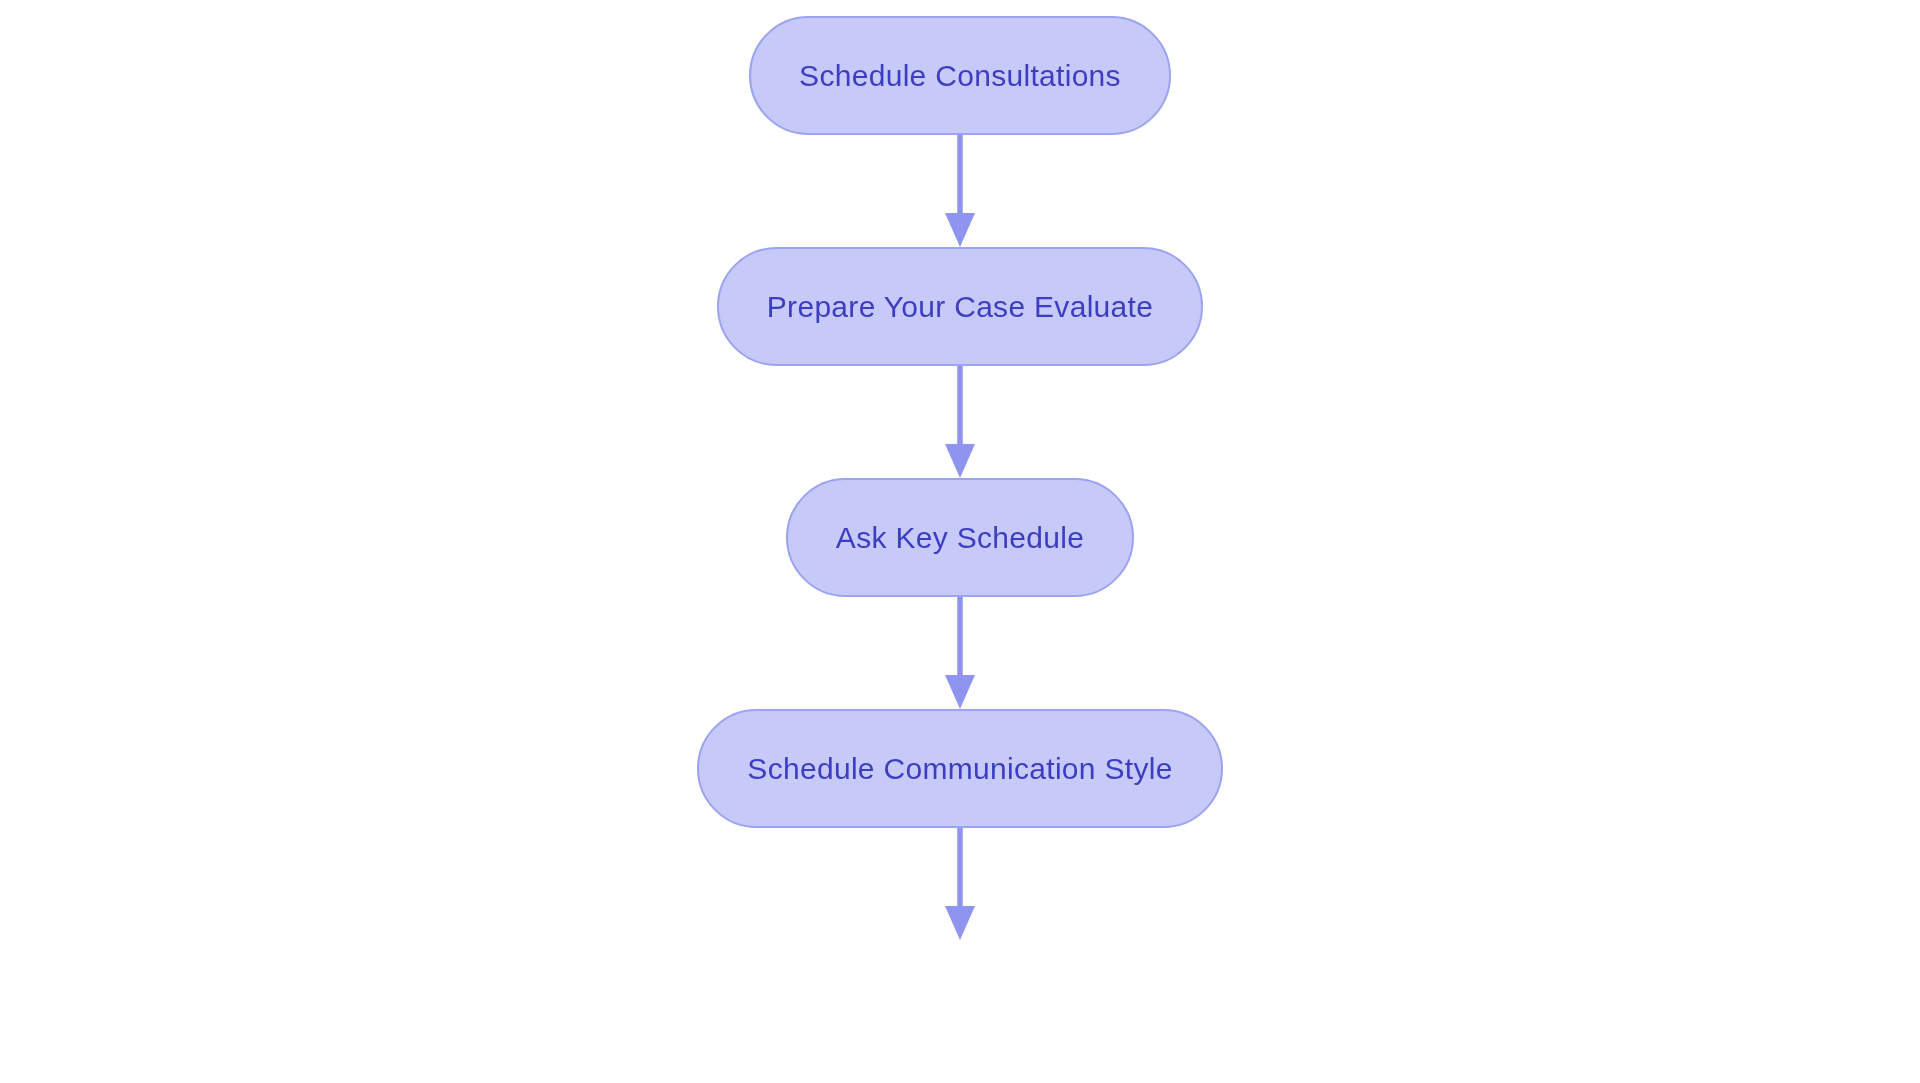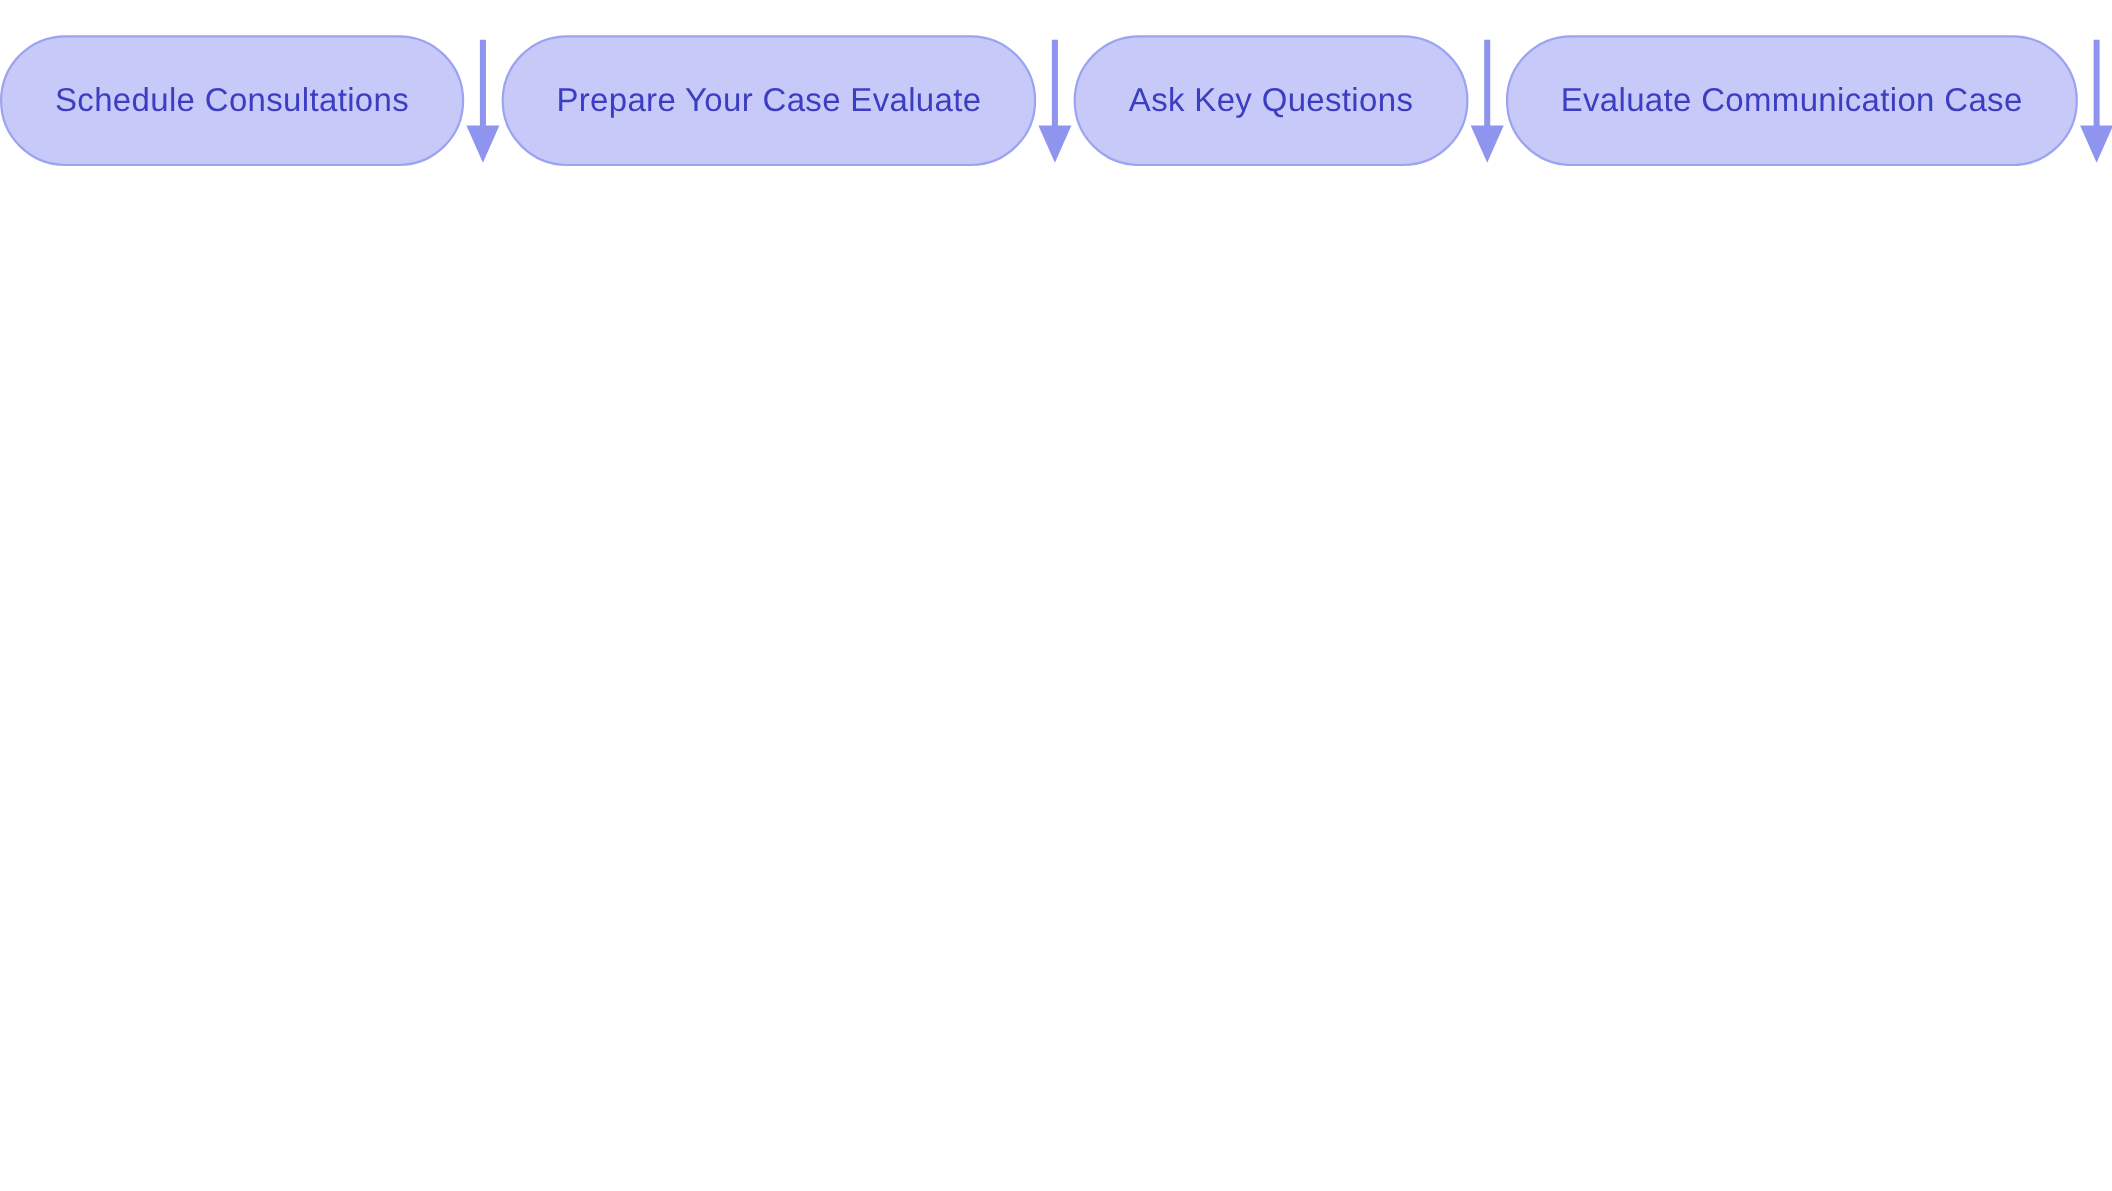--- a/index.html
+++ b/index.html
@@ -21,23 +21,23 @@
     position: relative;
     width: 1920px;
     height: 1083px;
     background: var(--bg);
   }
   .flow {
     position: absolute;
     left: 0;
     top: 0;
     width: 100%;
-    padding-top: 32px;
+    padding-top: 16px;
     display: flex;
-    flex-direction: row;
+    flex-direction: column;
     align-items: center;
   }
   .node {
     height: 119px;
     padding: 0 48px;
     min-width: 340px;
     border: 2px solid var(--node-border);
     border-radius: 60px;
     background: var(--node-fill);
     display: flex;
@@ -88,32 +88,32 @@
     </div>
 
     <div class="arrow">
       <svg viewBox="0 0 34 112" xmlns="http://www.w3.org/2000/svg" aria-hidden="true">
         <line x1="17" y1="0" x2="17" y2="80" stroke="currentColor" stroke-width="5.5"></line>
         <polygon points="2,78 32,78 17,112" fill="currentColor"></polygon>
       </svg>
     </div>
 
     <div class="node">
-      <span class="node-label">Ask Key Questions</span>
+      <span class="node-label">Ask Key Schedule</span>
     </div>
 
     <div class="arrow">
       <svg viewBox="0 0 34 112" xmlns="http://www.w3.org/2000/svg" aria-hidden="true">
         <line x1="17" y1="0" x2="17" y2="80" stroke="currentColor" stroke-width="5.5"></line>
         <polygon points="2,78 32,78 17,112" fill="currentColor"></polygon>
       </svg>
     </div>
 
     <div class="node">
-      <span class="node-label">Evaluate Communication Case</span>
+      <span class="node-label">Schedule Communication Style</span>
     </div>
 
     <div class="arrow">
       <svg viewBox="0 0 34 112" xmlns="http://www.w3.org/2000/svg" aria-hidden="true">
         <line x1="17" y1="0" x2="17" y2="80" stroke="currentColor" stroke-width="5.5"></line>
         <polygon points="2,78 32,78 17,112" fill="currentColor"></polygon>
       </svg>
     </div>
 
 

